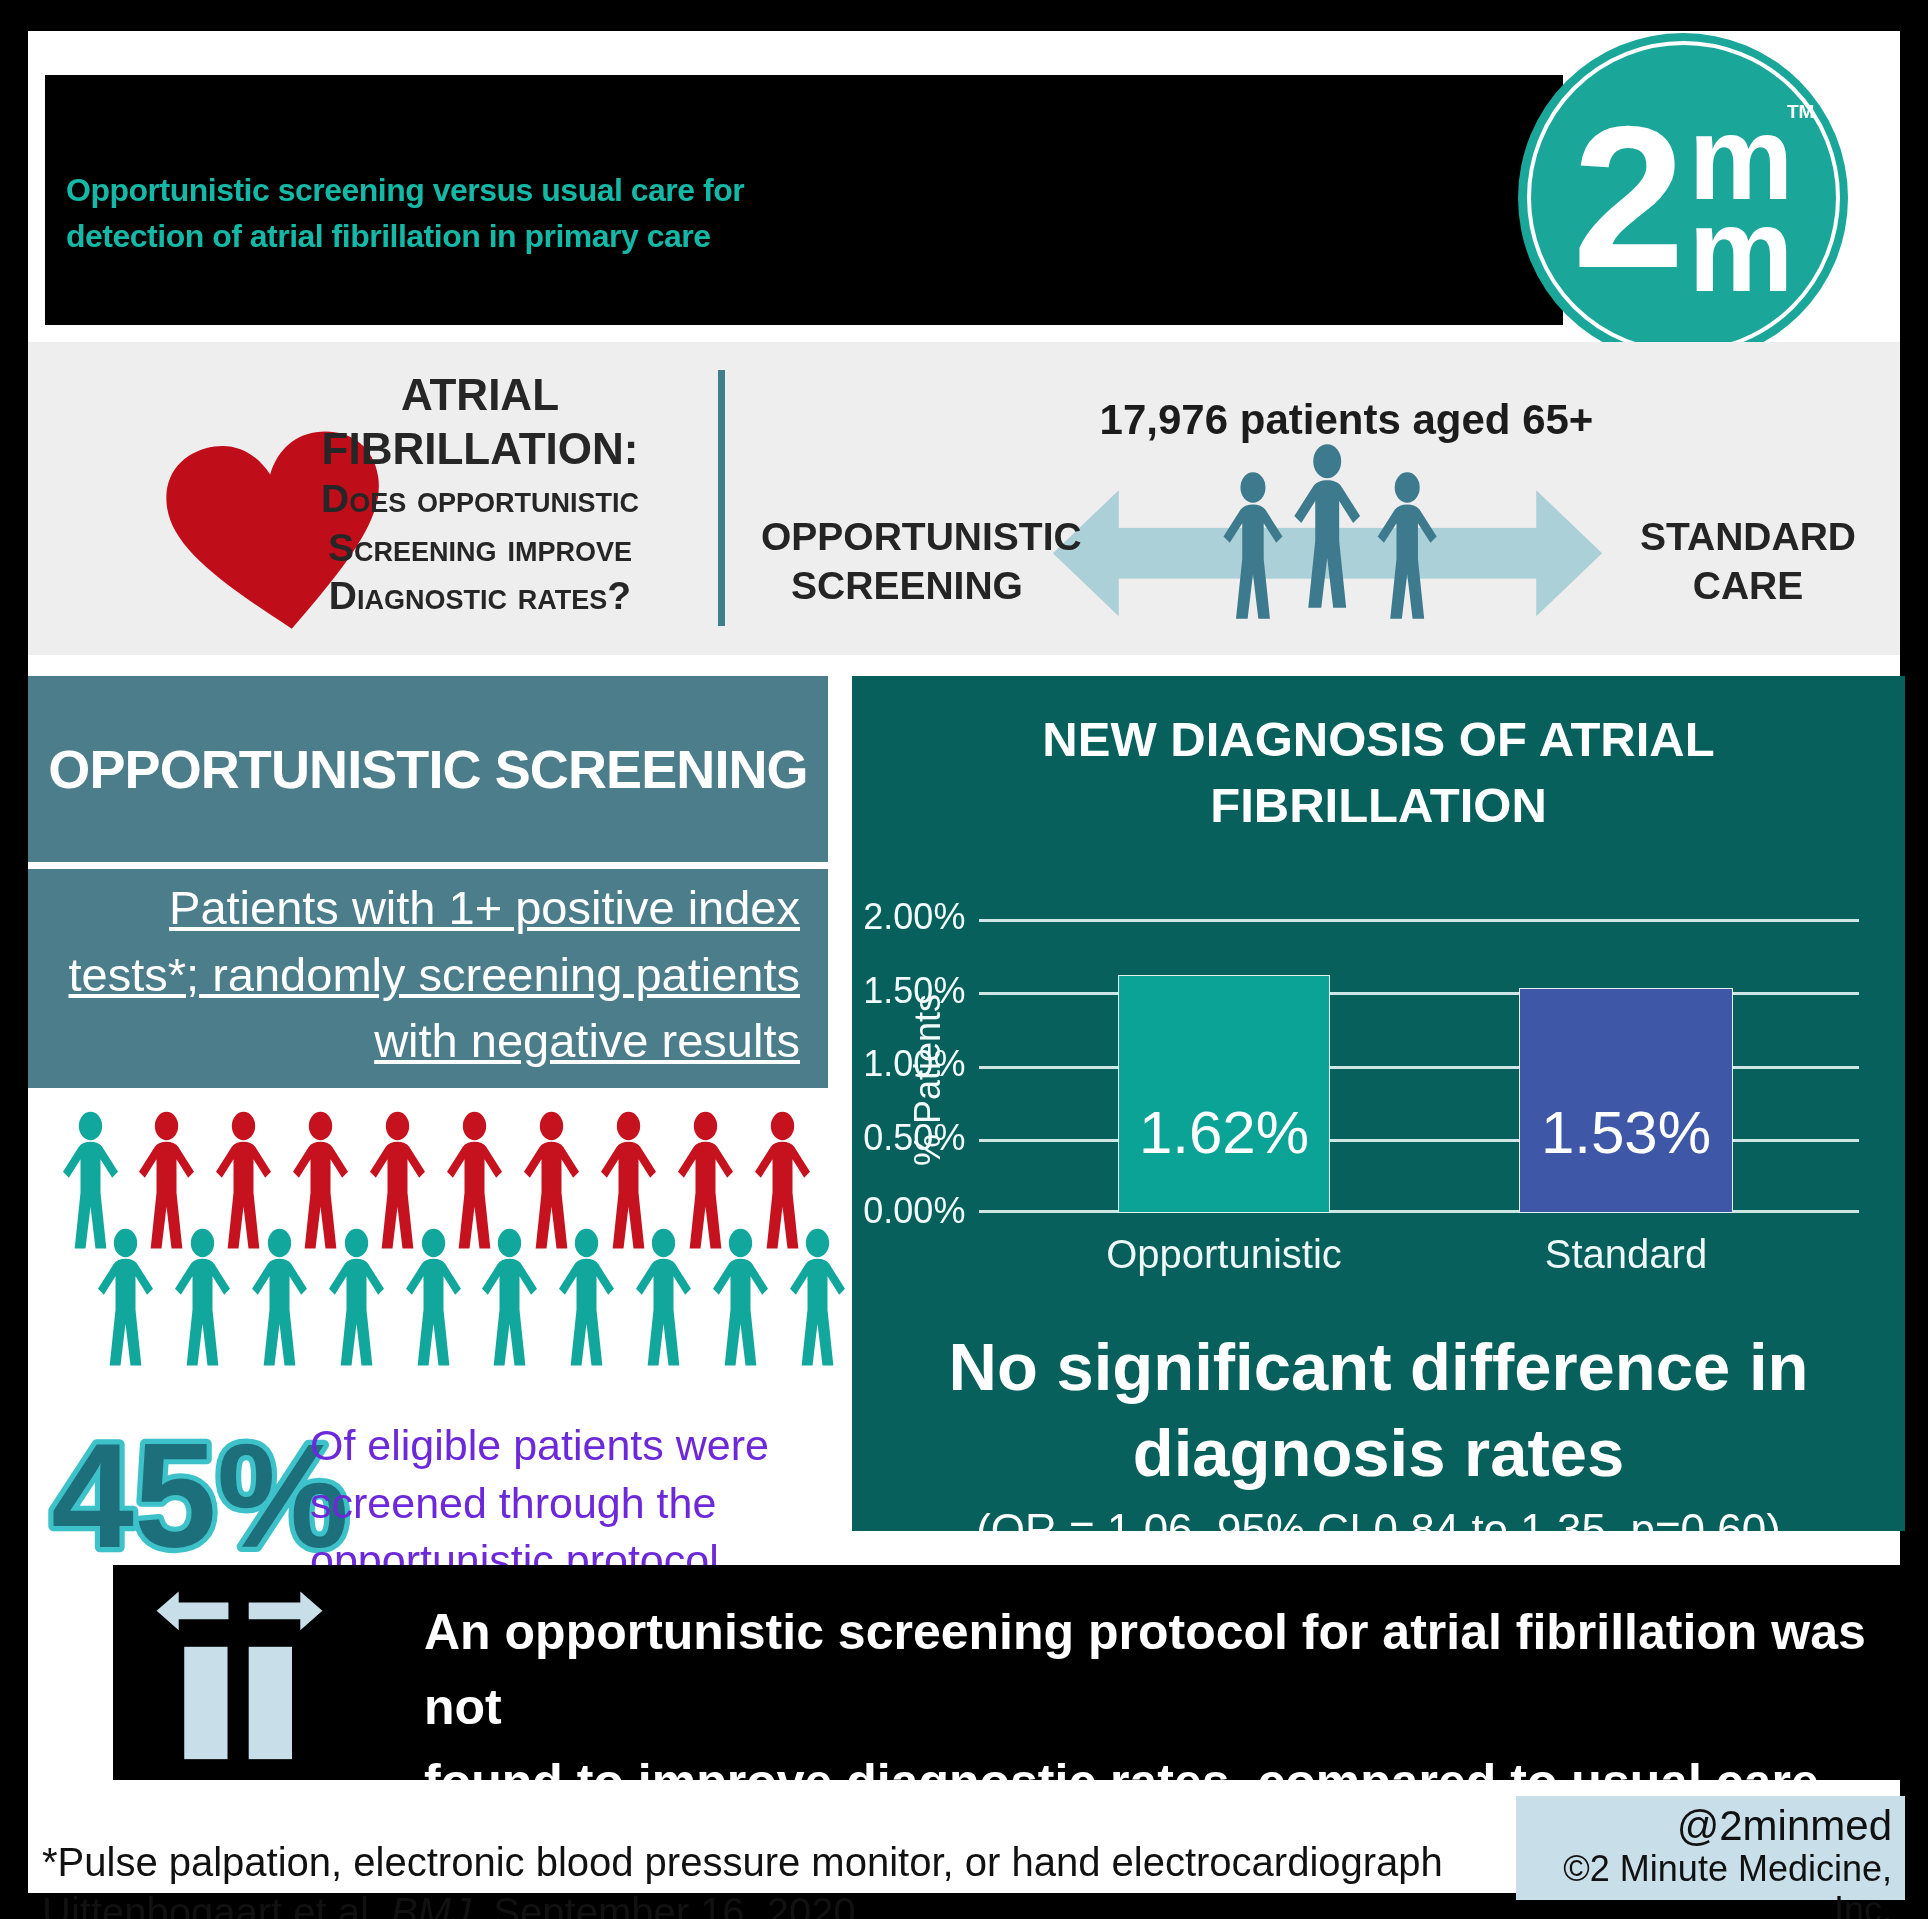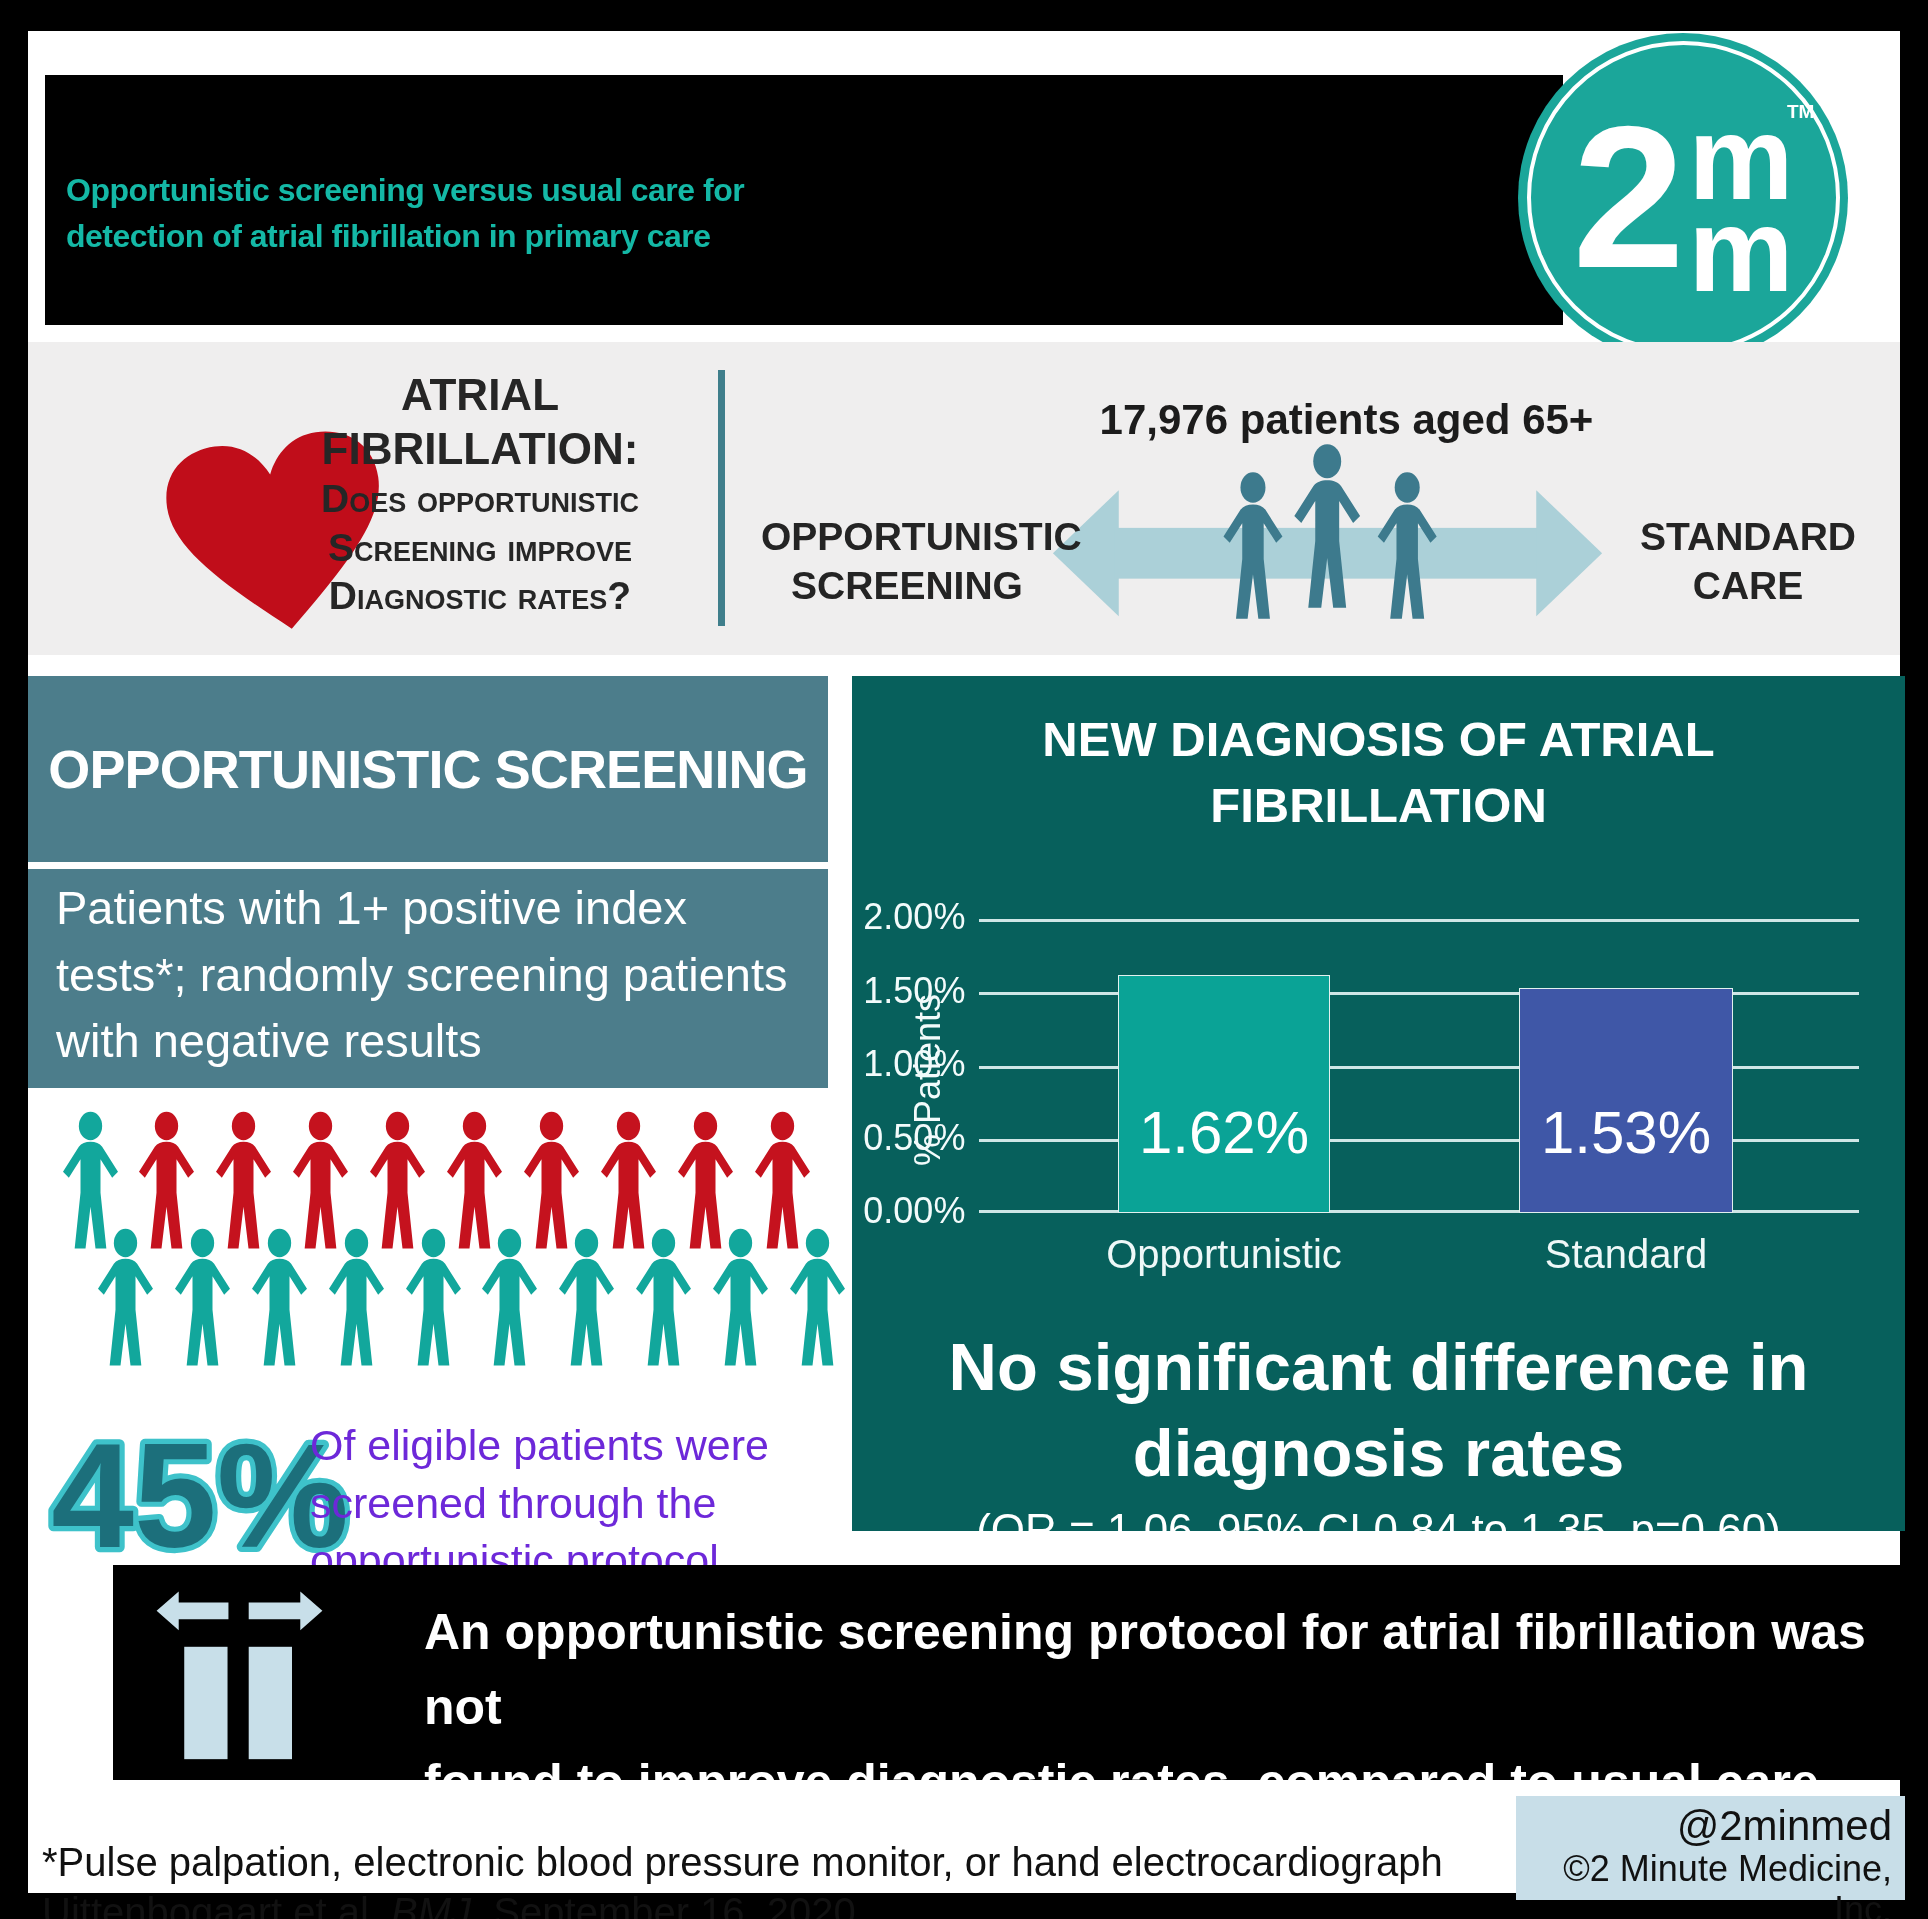--- a/index.html
+++ b/index.html
@@ -37,22 +37,22 @@
   .side-label{position:absolute;width:292px;text-align:center;font-size:39px;font-weight:bold;
               color:#242424;line-height:1.25;top:171px;}
   .label-left{left:733px;}
   .label-right{left:1574px;}
 
   
   .left-panel{position:absolute;left:0;top:645px;width:800px;height:412px;background:#4c7d8b;}
   .lp-header{height:186px;display:flex;align-items:center;justify-content:center;
              color:#fff;font-size:54px;font-weight:bold;letter-spacing:-0.9px;}
   .lp-divider{height:6.6px;background:#fff;}
-  .lp-body{height:213px;display:flex;align-items:center;justify-content:center;text-align:left;
-           color:#fff;font-size:47px;line-height:1.42;padding:0 28px;}
+  .lp-body{height:213px;display:flex;align-items:center;justify-content:center;text-align:right;
+           color:#fff;font-size:47px;line-height:1.42;padding:0 28px;text-decoration:underline;}
 
   
   .pictorow{position:absolute;display:flex;}
   .row1{left:24.5px;top:1071px;}
   .row2{left:60px;top:1188px;}
   .person{width:75px;height:158px;margin-right:1.9px;}
 
   
   .stat-svg{position:absolute;left:9.4px;top:1382px;width:424px;height:160px;}
   .stat-text{position:absolute;left:282px;top:1386px;width:527px;color:#6d28d9;

